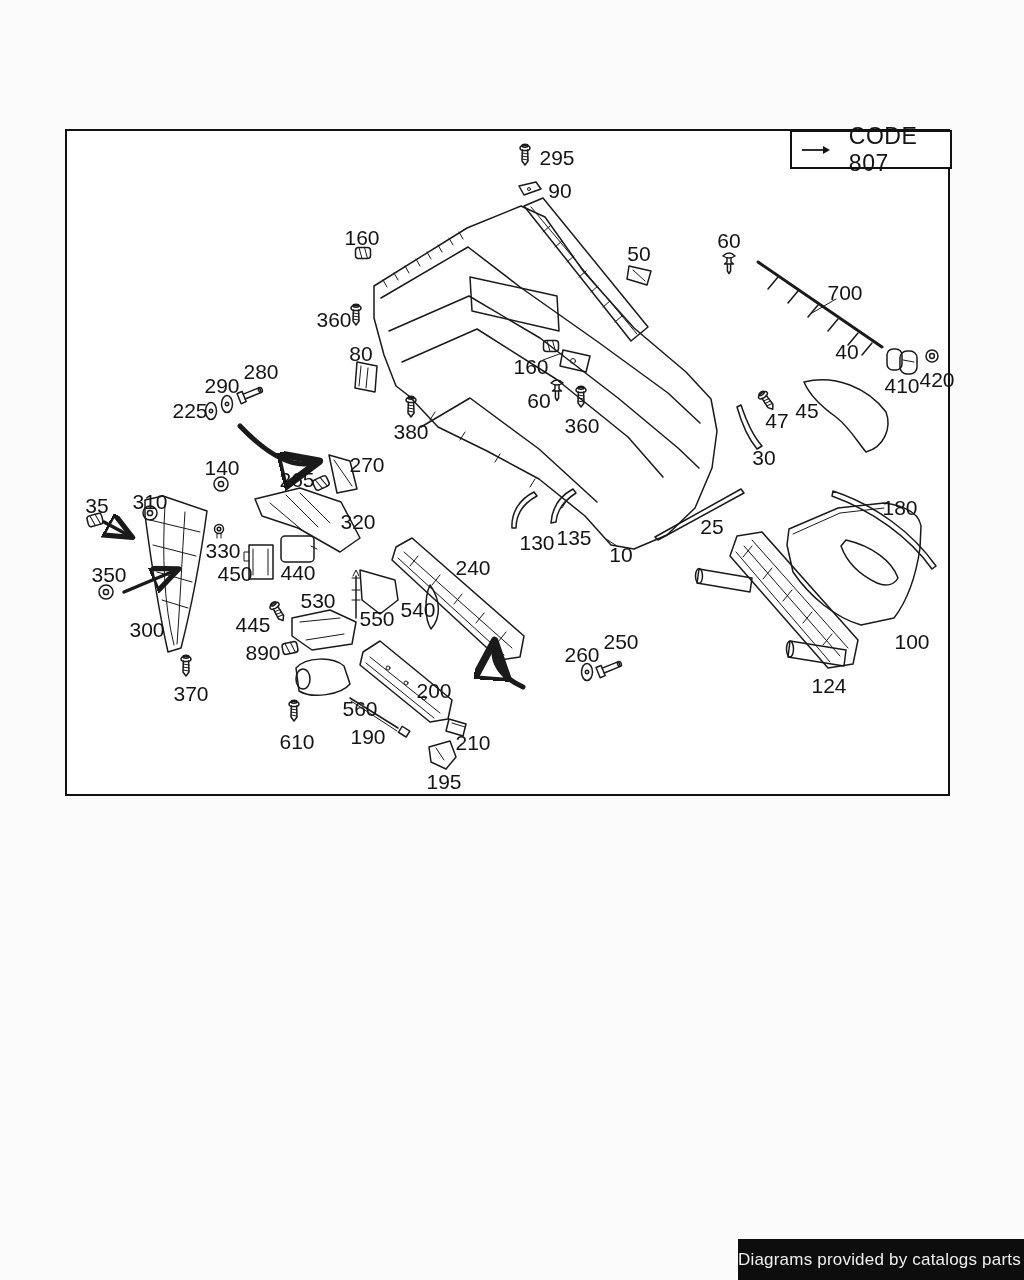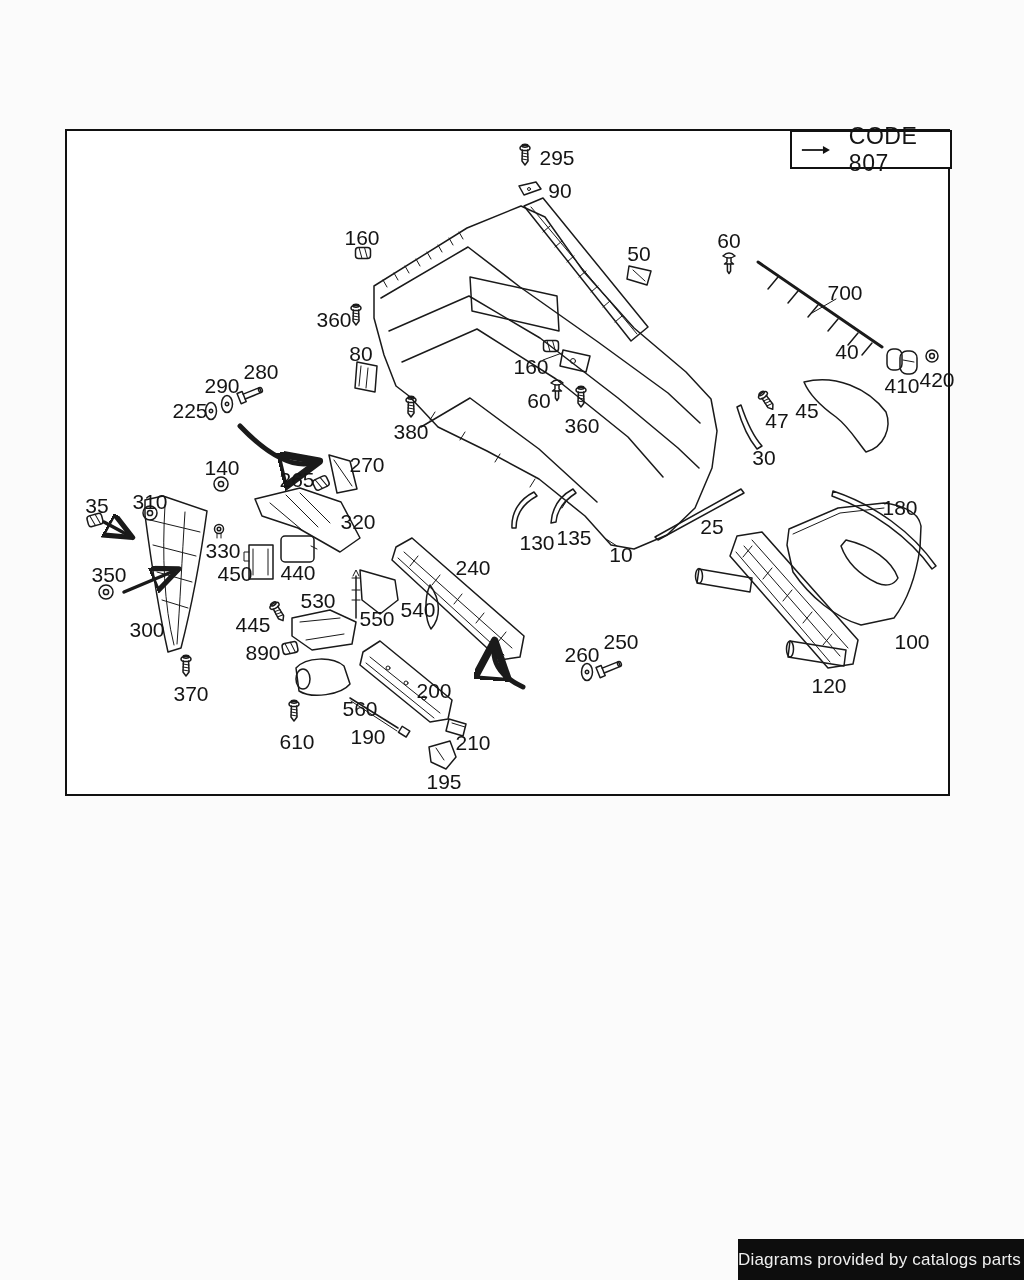--- a/index.html
+++ b/index.html
@@ -320,18 +320,18 @@
     <div class="callout" style="left: 473px; top: 742px;">210</div>
     <div class="callout" style="left: 444px; top: 781px;">195</div>
     <div class="callout" style="left: 582px; top: 654px;">260</div>
     <div class="callout" style="left: 621px; top: 641px;">250</div>
     <div class="callout" style="left: 537px; top: 542px;">130</div>
     <div class="callout" style="left: 574px; top: 537px;">135</div>
     <div class="callout" style="left: 621px; top: 554px;">10</div>
     <div class="callout" style="left: 712px; top: 526px;">25</div>
     <div class="callout" style="left: 900px; top: 507px;">180</div>
     <div class="callout" style="left: 912px; top: 641px;">100</div>
-    <div class="callout" style="left: 829px; top: 685px;">120</div>
+    <div class="callout" style="left: 829px; top: 685px;">124</div>
   </div>
 
 <div class="badge">
   <span>Diagrams provided by catalogs parts</span>
 </div>
 
 </body></html>

